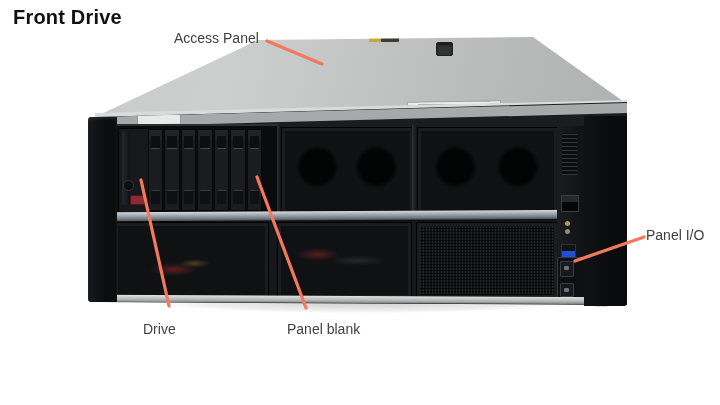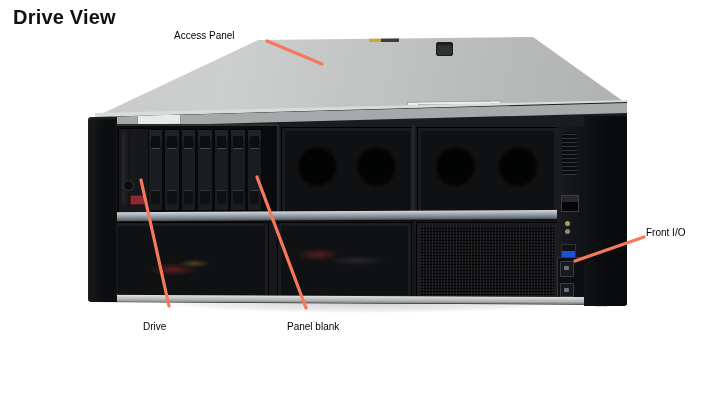--- a/index.html
+++ b/index.html
@@ -12,21 +12,21 @@
     background:#ffffff;
     font-family:"Liberation Sans","DejaVu Sans",sans-serif;
     -webkit-font-smoothing:antialiased;
   }
   .abs{position:absolute;}
 
   
   .page-title{
     left:13px;top:6px;font-size:20px;font-weight:700;color:#111;letter-spacing:.2px;z-index:9;
   }
-  .callout-label{font-size:10px;color:#000000;z-index:9;white-space:nowrap;}
+  .callout-label{font-size:14px;color:#404040;z-index:9;white-space:nowrap;}
   .lbl-access{left:174px;top:30px;}
   .lbl-drive{left:143px;top:321px;font-weight:400;}
   .lbl-drive-blank{left:287px;top:321px;}
   .lbl-front-io{left:646px;top:227px;}
 
   
   .floor-shadow{
     left:80px;top:290px;width:565px;height:34px;z-index:1;
     background:radial-gradient(ellipse 50% 42% at 50% 38%,rgba(40,42,46,.22),rgba(40,42,46,.08) 55%,transparent 72%);
   }
@@ -148,21 +148,21 @@
 
   
   .callout-svg{left:0;top:0;width:720px;height:405px;z-index:8;pointer-events:none;}
   .callout-svg line{stroke:var(--callout-line);stroke-width:3.2;stroke-linecap:round;}
 </style>
 </head>
 <body>
 
 <div id="canvas">
 
-  <div class="abs page-title">Drive View</div>
+  <div class="abs page-title">Front Drive</div>
 
   <div class="abs floor-shadow"></div>
 
   <div class="abs top-panel">
     <div class="abs top-label-yellow"></div>
     <div class="abs top-latch"></div>
     <div class="abs sticker sticker-lines top-sticker-a"></div>
     <div class="abs sticker top-sticker-b"></div>
   </div>
   <div class="abs top-panel-front-lip"></div>
@@ -224,15 +224,15 @@
   <svg class="abs callout-svg" viewBox="0 0 720 405">
     <line x1="267" y1="41" x2="322" y2="64"></line>
     <line x1="141" y1="180" x2="169" y2="306"></line>
     <line x1="257" y1="177" x2="306" y2="308"></line>
     <line x1="644" y1="237" x2="575" y2="261"></line>
   </svg>
 
   <div class="abs callout-label lbl-access">Access Panel</div>
   <div class="abs callout-label lbl-drive">Drive</div>
   <div class="abs callout-label lbl-drive-blank">Panel blank</div>
-  <div class="abs callout-label lbl-front-io">Front I/O</div>
+  <div class="abs callout-label lbl-front-io">Panel I/O</div>
 
 </div>
 
 </body></html>

